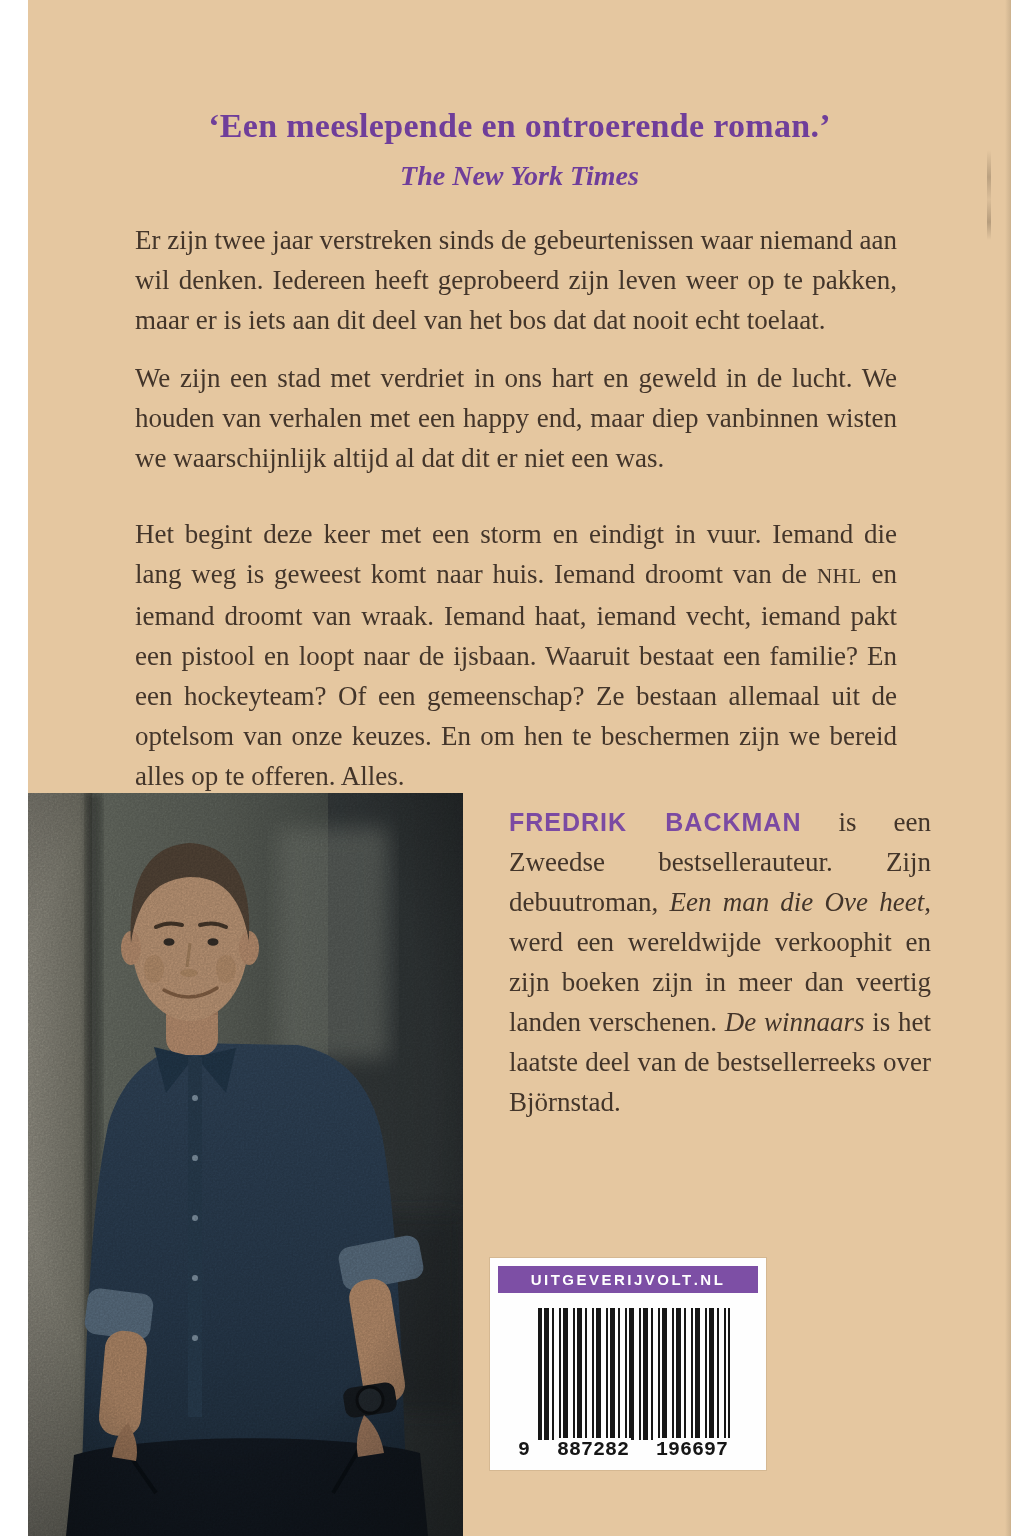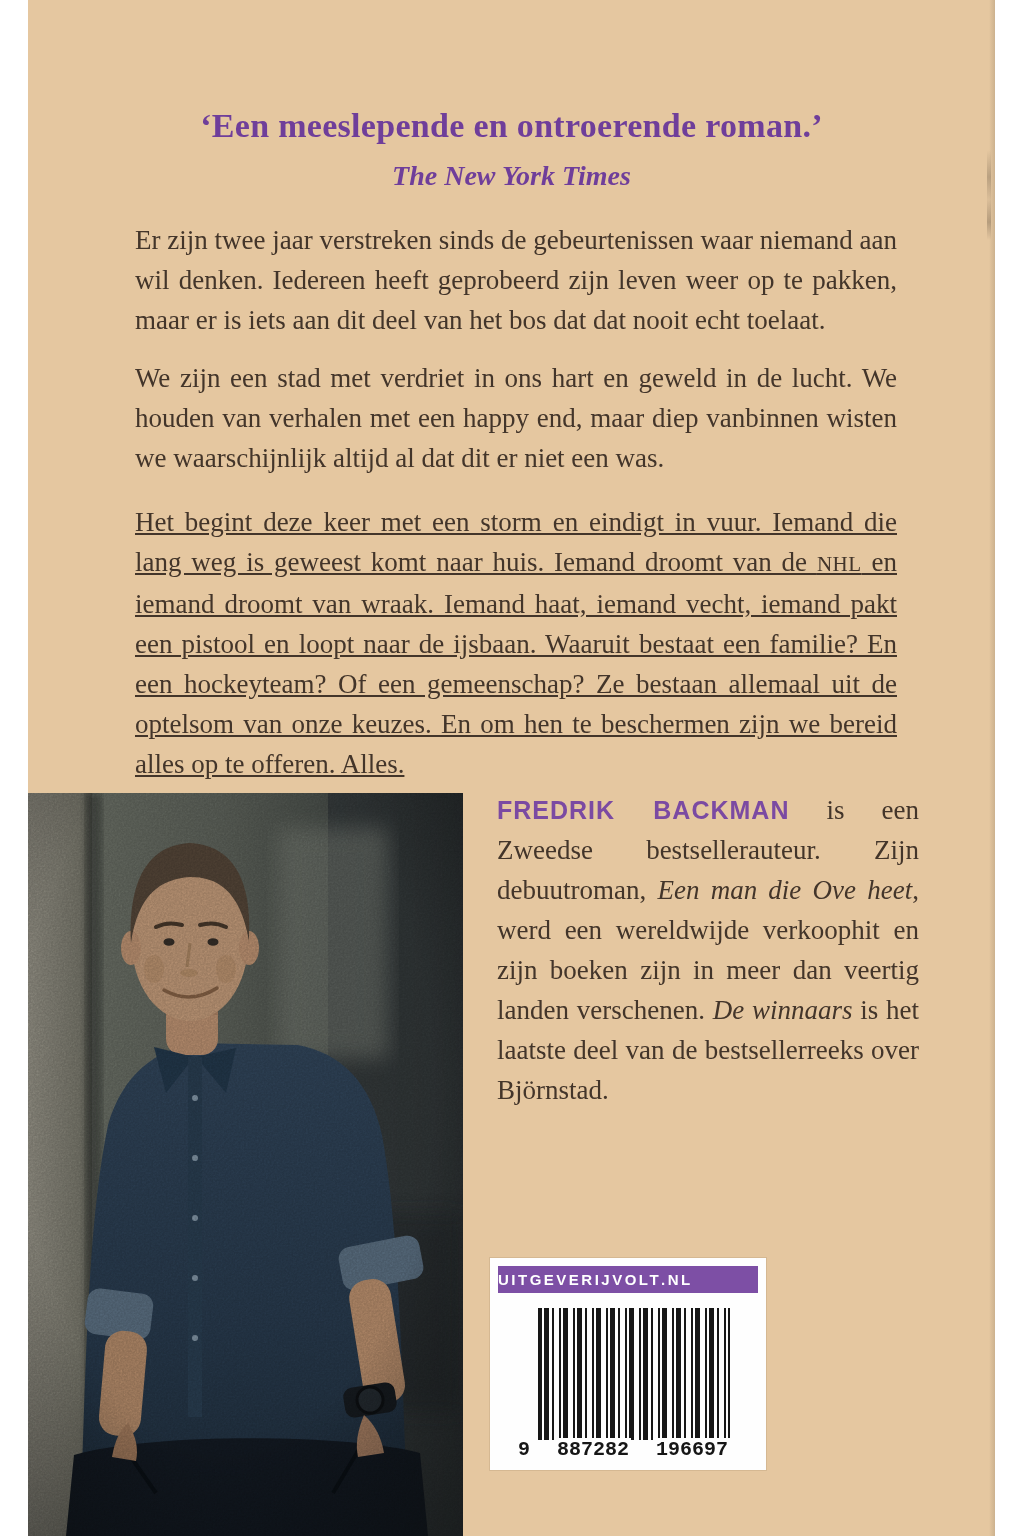--- a/index.html
+++ b/index.html
@@ -7,20 +7,21 @@
     width: 1024px; height: 1536px;
     background: #ffffff;
     overflow: hidden;
     font-family: "Liberation Serif", "DejaVu Serif", serif;
   }
   .page { position: relative; width: 1024px; height: 1536px; background: #ffffff; }
 
   .cover {
     position: absolute; left: 28px; top: 0; width: 967px; height: 1536px;
     background: #e5c7a0;
+    padding-left: 16px;
   }
   .cover::after { 
     content: ""; position: absolute; right: 0; top: 0; width: 6px; height: 100%;
     background: linear-gradient(90deg, rgba(0,0,0,0) 0%, rgba(90,80,60,0.18) 100%);
   }
 
   
   .praise { position: absolute; top: 104px; left: 0; width: 100%; text-align: center; color: #6f3e9a; }
   .praise .quote {
     font-size: 34px; font-weight: 700; letter-spacing: 0.3px; line-height: 44px;
@@ -30,48 +31,48 @@
   }
 
   
   .syn {
     position: absolute; left: 107px; width: 762px; margin: 0;
     font-size: 27px; line-height: 40px; color: #43352a;
     text-align: justify;
   }
   .p1 { top: 220px; }
   .p2 { top: 358px; }
-  .p3 { top: 502px; text-decoration: underline; }
+  .p3 { top: 514px; }
   .smallcaps { font-size: 0.78em; letter-spacing: 0.5px; }
 
   
   .photo {
     position: absolute; left: 0; top: 793px; width: 435px; height: 743px;
     overflow: hidden; background: #5c6159;
   }
   .photo svg { display: block; width: 100%; height: 100%; }
 
   
   .bio {
-    position: absolute; left: 469px; top: 790px; width: 422px; margin: 0;
+    position: absolute; left: 469px; top: 790px; width: 422px; margin: 12px;
     font-size: 27px; line-height: 40px; color: #43352a; text-align: justify;
   }
   .author-name {
     font-family: "Liberation Sans", sans-serif;
     font-weight: 700; color: #7b4aa2; font-size: 25px; letter-spacing: 1px;
   }
 
   
   .barcode-box {
     position: absolute; left: 462px; top: 1258px; width: 276px; height: 212px;
     background: #fefefe; box-shadow: 0 0 0 1px rgba(120,100,70,0.15);
   }
   .publisher-bar {
     position: absolute; left: 8px; top: 8px; width: 260px; height: 27px;
-    background: #7d4fa5; color: #ffffff; text-align: left;
+    background: #7d4fa5; color: #ffffff; text-align: center;
     font-family: "Liberation Sans", sans-serif; font-size: 15px; line-height: 27px;
     letter-spacing: 2.5px;
   }
   .pub-reg { font-weight: 600; }
   .pub-bold { font-weight: 800; }
   .bars {
     position: absolute; left: 48px; top: 50px; width: 188px; height: 132px;
     background: repeating-linear-gradient(90deg,
       #161616 0 2px,  #fdfdfd 2px 4px,
       #161616 4px 9px, #fdfdfd 9px 12px,

